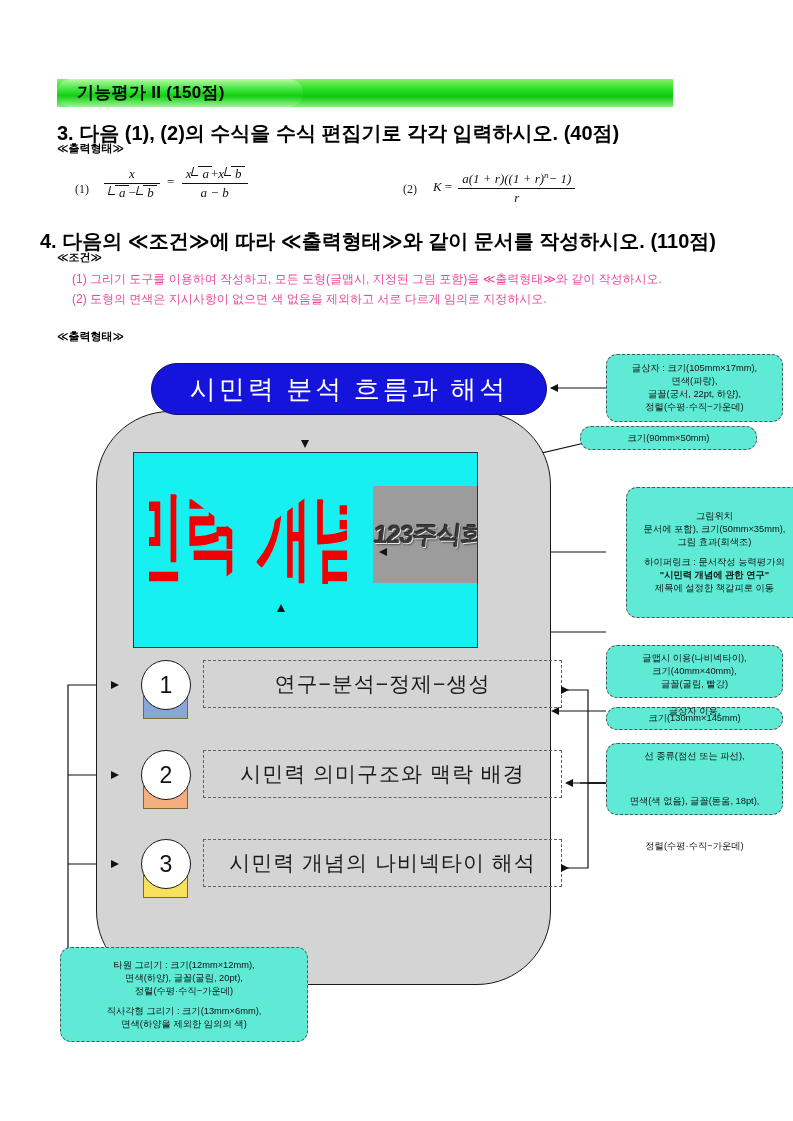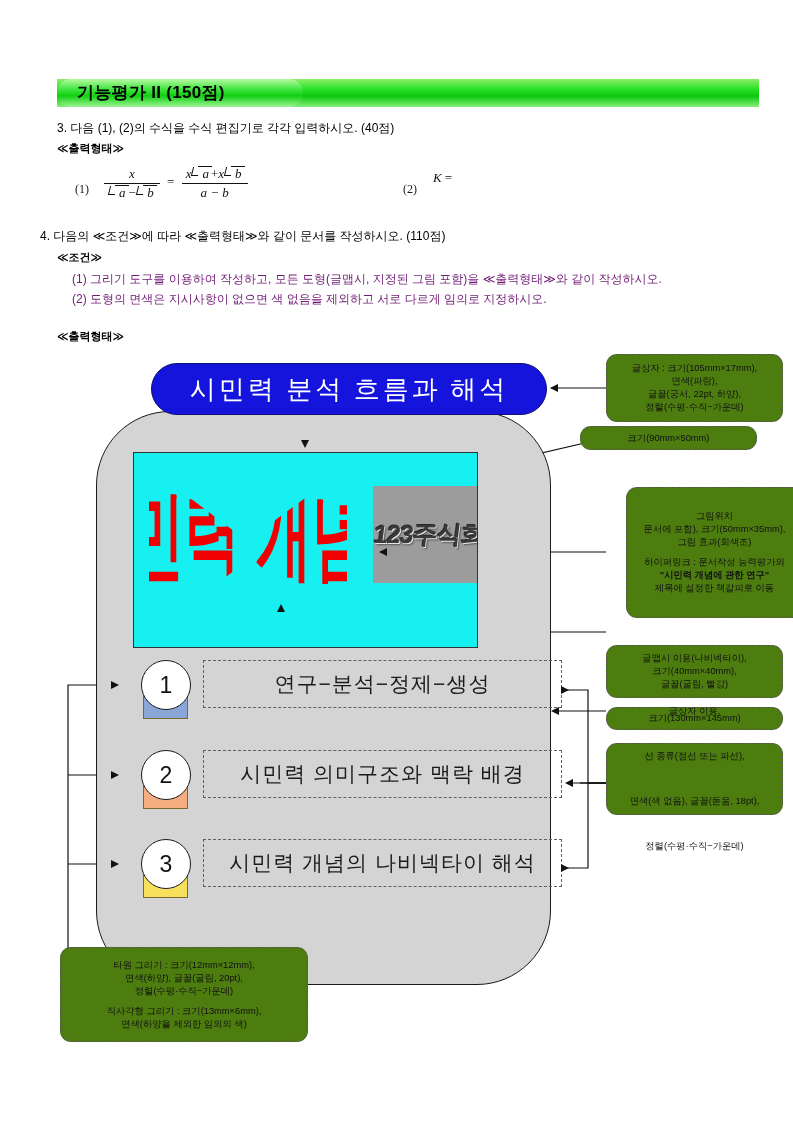--- a/index.html
+++ b/index.html
@@ -4,48 +4,48 @@
 <style>
   html,body{margin:0;padding:0;background:#ffffff;}
   body{
     width:793px;height:1121px;position:relative;overflow:hidden;
     font-family:"Liberation Sans","DejaVu Sans",sans-serif;
     color:#1a1a1a;
   }
 
   
   .banner{
-    position:absolute;left:57px;top:79px;width:702px;height:28px;
+    position:absolute;left:57px;top:79px;width:616px;height:28px;
   }
   .banner-bar{
     position:absolute;left:0;top:0;width:100%;height:100%;
     background:linear-gradient(to bottom,#8cf06a 0%,#24e024 38%,#0ec80e 62%,#86f07e 100%);
     border-radius:0 0 0 0;
   }
   .banner-pill{
     position:absolute;left:0;top:0;width:246px;height:28px;
     border-radius:14px;
     background:linear-gradient(to bottom,#b9f9a2 0%,#46e846 34%,#11cf11 60%,#9ff598 100%);
     box-shadow:0 0 0 0 rgba(0,0,0,0);
   }
   .banner-title{
     position:absolute;left:20px;top:3px;
     font-size:17px;font-weight:bold;letter-spacing:.3px;color:#000;
     line-height:22px;
   }
 
   
   .qline{
-    position:absolute;font-size:12px;font-weight:normal;color:#000;white-space:nowrap;
+    position:absolute;font-size:20px;font-weight:bold;color:#000;white-space:nowrap;
   }
   .tagline{
     position:absolute;font-size:11px;font-weight:bold;color:#000;white-space:nowrap;
   }
   .subline{
-    position:absolute;font-size:12px;color:#701a75;white-space:nowrap;
+    position:absolute;font-size:12px;color:#ec4899;white-space:nowrap;
   }
 
   
   .math{
     position:absolute;font-family:"Liberation Serif","DejaVu Serif",serif;
     font-style:italic;color:#111;
   }
   .fnum{position:absolute;font-family:"Liberation Serif",serif;font-style:normal;font-size:12px;}
   .frac{display:inline-block;vertical-align:middle;text-align:center;}
   .frac .num{display:block;padding:0 4px 1px 4px;border-bottom:1.1px solid #111;}
@@ -120,21 +120,21 @@
   .dashbox{
     position:absolute;border:1.4px dashed #606060;background:transparent;
     display:flex;align-items:center;justify-content:center;
     font-size:21px;color:#1a1a1a;letter-spacing:1px;
     font-family:"Liberation Sans",sans-serif;box-sizing:border-box;
   }
 
   
   .note{
     position:absolute;border:1.1px dashed #555;border-radius:11px;
-    background:#4d7c0f;box-sizing:border-box;
+    background:#5eead4;box-sizing:border-box;
     display:flex;flex-direction:column;align-items:center;justify-content:center;
     text-align:center;font-size:9.3px;line-height:13px;color:#111;
     font-family:"Liberation Sans",sans-serif;padding:4px 6px;
   }
   .note b{font-weight:bold;}
   .note .gap{height:7px;}
   .arrow{position:absolute;width:0;height:0;}
   .ar-left{border-top:4.5px solid transparent;border-bottom:4.5px solid transparent;border-right:8px solid #111;}
   .ar-right{border-top:4.5px solid transparent;border-bottom:4.5px solid transparent;border-left:8px solid #111;}
   .ar-down{border-left:4.5px solid transparent;border-right:4.5px solid transparent;border-top:8px solid #111;}
@@ -166,20 +166,24 @@
     <span class="num">
       <span>x</span><span class="sq"><span class="sqi">a</span></span><span style="font-style:normal;">+</span><span>x</span><span class="sq"><span class="sqi">b</span></span>
     </span>
     <span class="den">a − b</span>
   </span>
 </div>
 
 <div class="fnum" style="left:403px;top:182px;">(2)</div>
 <div class="math" style="left:433px;top:170px;font-size:13px;">
   <span>K</span><span style="font-style:normal;padding:0 3px;">=</span>
+  <span class="frac">
+    <span class="num"><span>a(1 + r)((1 + r)</span><sup style="font-size:9px;">n</sup><span>− 1)</span></span>
+    <span class="den">r</span>
+  </span>
 </div>
 
 <div class="qline" style="left:40px;top:228px;">4. 다음의 ≪조건≫에 따라 ≪출력형태≫와 같이 문서를 작성하시오. (110점)</div>
 <div class="tagline" style="left:57px;top:250px;">≪조건≫</div>
 <div class="subline" style="left:72px;top:271px;">(1) 그리기 도구를 이용하여 작성하고, 모든 도형(글맵시, 지정된 그림 포함)을 ≪출력형태≫와 같이 작성하시오.</div>
 <div class="subline" style="left:72px;top:291px;">(2) 도형의 면색은 지시사항이 없으면 색 없음을 제외하고 서로 다르게 임의로 지정하시오.</div>
 <div class="tagline" style="left:57px;top:329px;">≪출력형태≫</div>
 
 <div class="diagram">
 

